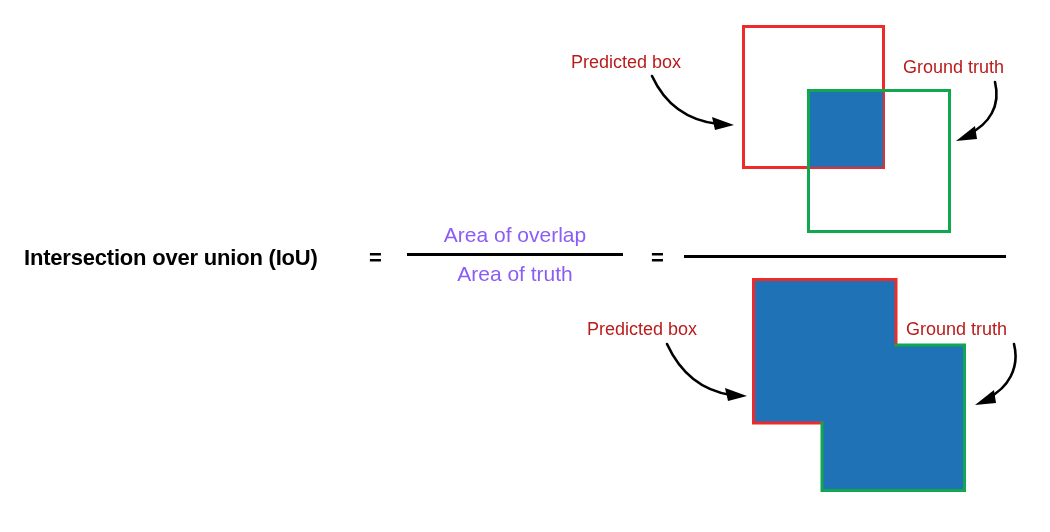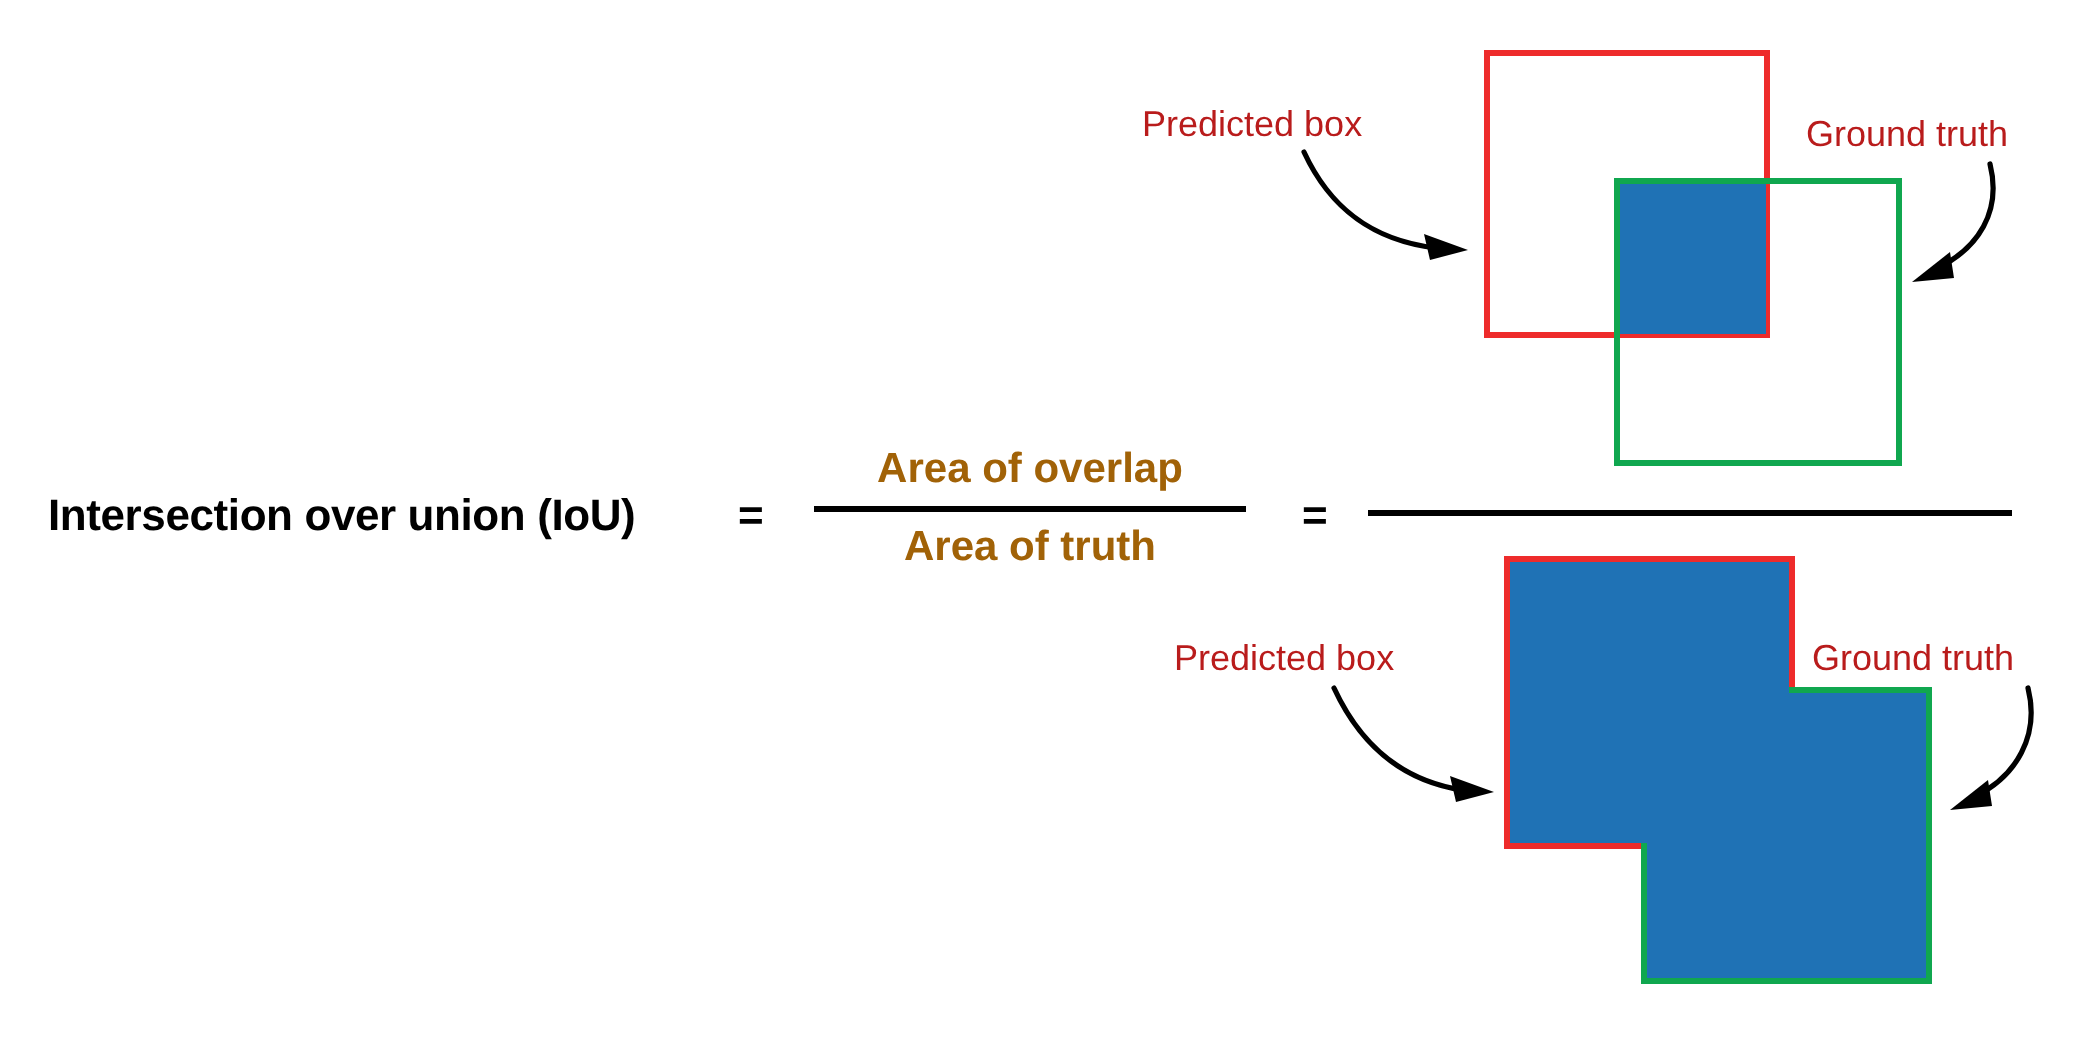--- a/index.html
+++ b/index.html
@@ -35,22 +35,22 @@
     font-weight: bold;
     color: #000000;
   }
   .eq1 { left: 369px; top: 245px; }
   .eq2 { left: 651px; top: 245px; }
 
   .frac1 { left: 407px; top: 222px; width: 216px; }
   .frac-num, .frac-den {
     text-align: center;
     font-size: 21px;
-    font-weight: bold;
-    color: #a16207;
+    font-weight: normal;
+    color: #8b5cf6;
     line-height: 26px;
     white-space: nowrap;
   }
   .frac-bar {
     height: 3px;
     background: #000000;
     margin: 5px 0 5px 0;
   }
   .frac2-bar {
     left: 684px;

